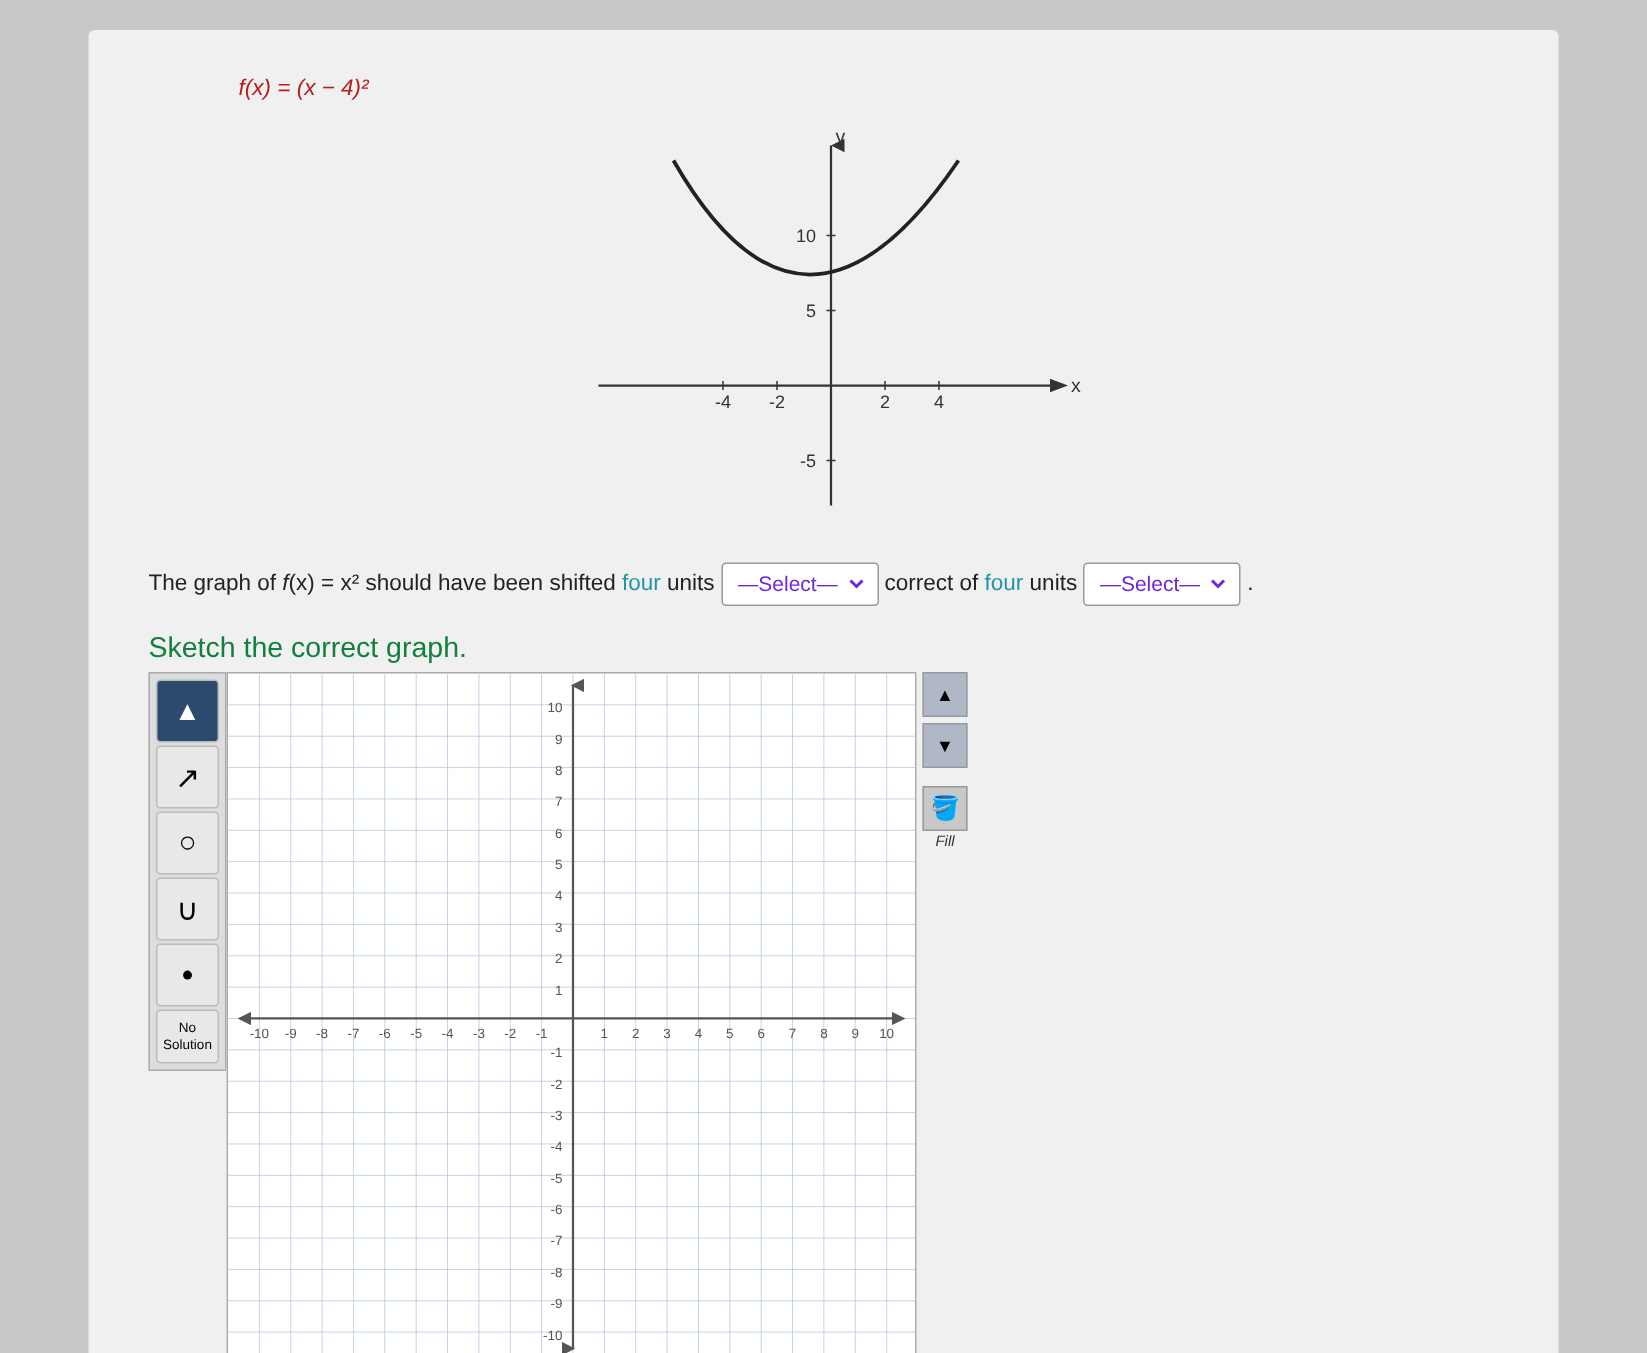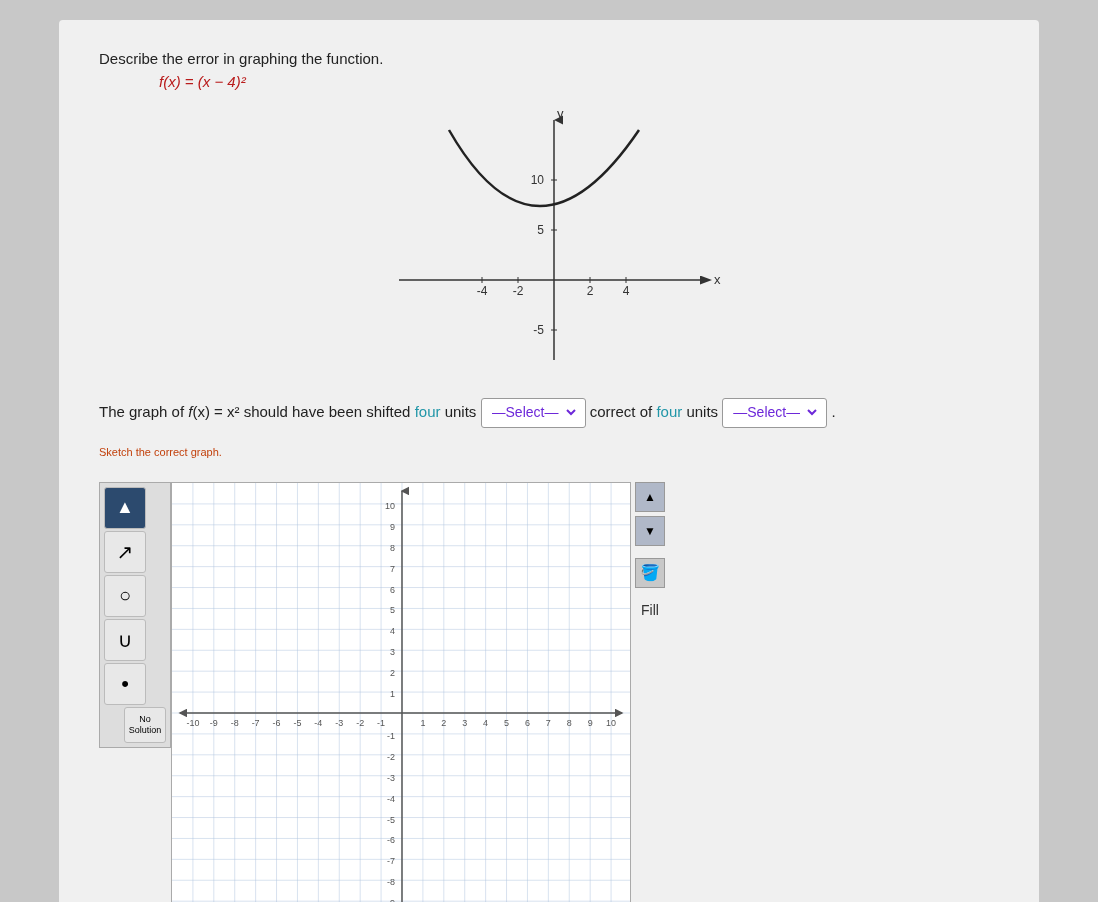--- a/index.html
+++ b/index.html
@@ -68,23 +68,23 @@
     .select-inline select {
       border: none;
       background: transparent;
       font-size: 14px;
       color: #6d28d9;
       cursor: pointer;
       outline: none;
       padding-right: 4px;
     }
     .sketch-label {
-      font-size: 11px;
-      color: #c2410c;
-      margin-bottom: 24px;
+      font-size: 19px;
+      color: #15803d;
+      margin-bottom: 4px;
     }
     .sketch-area {
       display: flex;
       gap: 0;
       align-items: flex-start;
     }
     .tool-panel {
       display: flex;
       flex-direction: column;
       gap: 2px;
@@ -109,21 +109,20 @@
       background: #2c4a6e;
       color: white;
     }
     .tool-btn.no-solution {
       width: 42px;
       height: 36px;
       font-size: 9px;
       text-align: center;
       line-height: 1.2;
       padding: 2px;
-      margin-left: 20px;
     }
     .grid-container {
       position: relative;
       width: 460px;
       height: 460px;
       background: white;
       border: 1px solid #aaa;
       overflow: hidden;
     }
     .grid-svg {
@@ -158,30 +157,30 @@
       width: 30px;
       height: 30px;
       background: #c8c8c8;
       border: 1px solid #999;
       display: flex;
       align-items: center;
       justify-content: center;
       font-size: 16px;
     }
     .fill-label {
-      font-size: 14px;
+      font-size: 10px;
       color: #333;
-      margin-top: 14px;
+      margin-top: 2px;
+      font-style: italic;
     }
   </style>
 </head>
 <body>
 
 <div class="main-card">
-  <div class="problem-title">Describe the error in graphing the function.</div>
   <div class="function-label">
     <em>f</em>(x) = (x − 4)²
   </div>
 
   <div class="graph-area">
     <div class="graph-svg-container">
       <svg width="360" height="280" viewBox="0 0 360 280">
 
         <line x1="30" y1="180" x2="340" y2="180" stroke="#333" stroke-width="1.5" marker-end="url(#arrowR)"></line>
         <line x1="185" y1="260" x2="185" y2="20" stroke="#333" stroke-width="1.5" marker-end="url(#arrowU)"></line>

